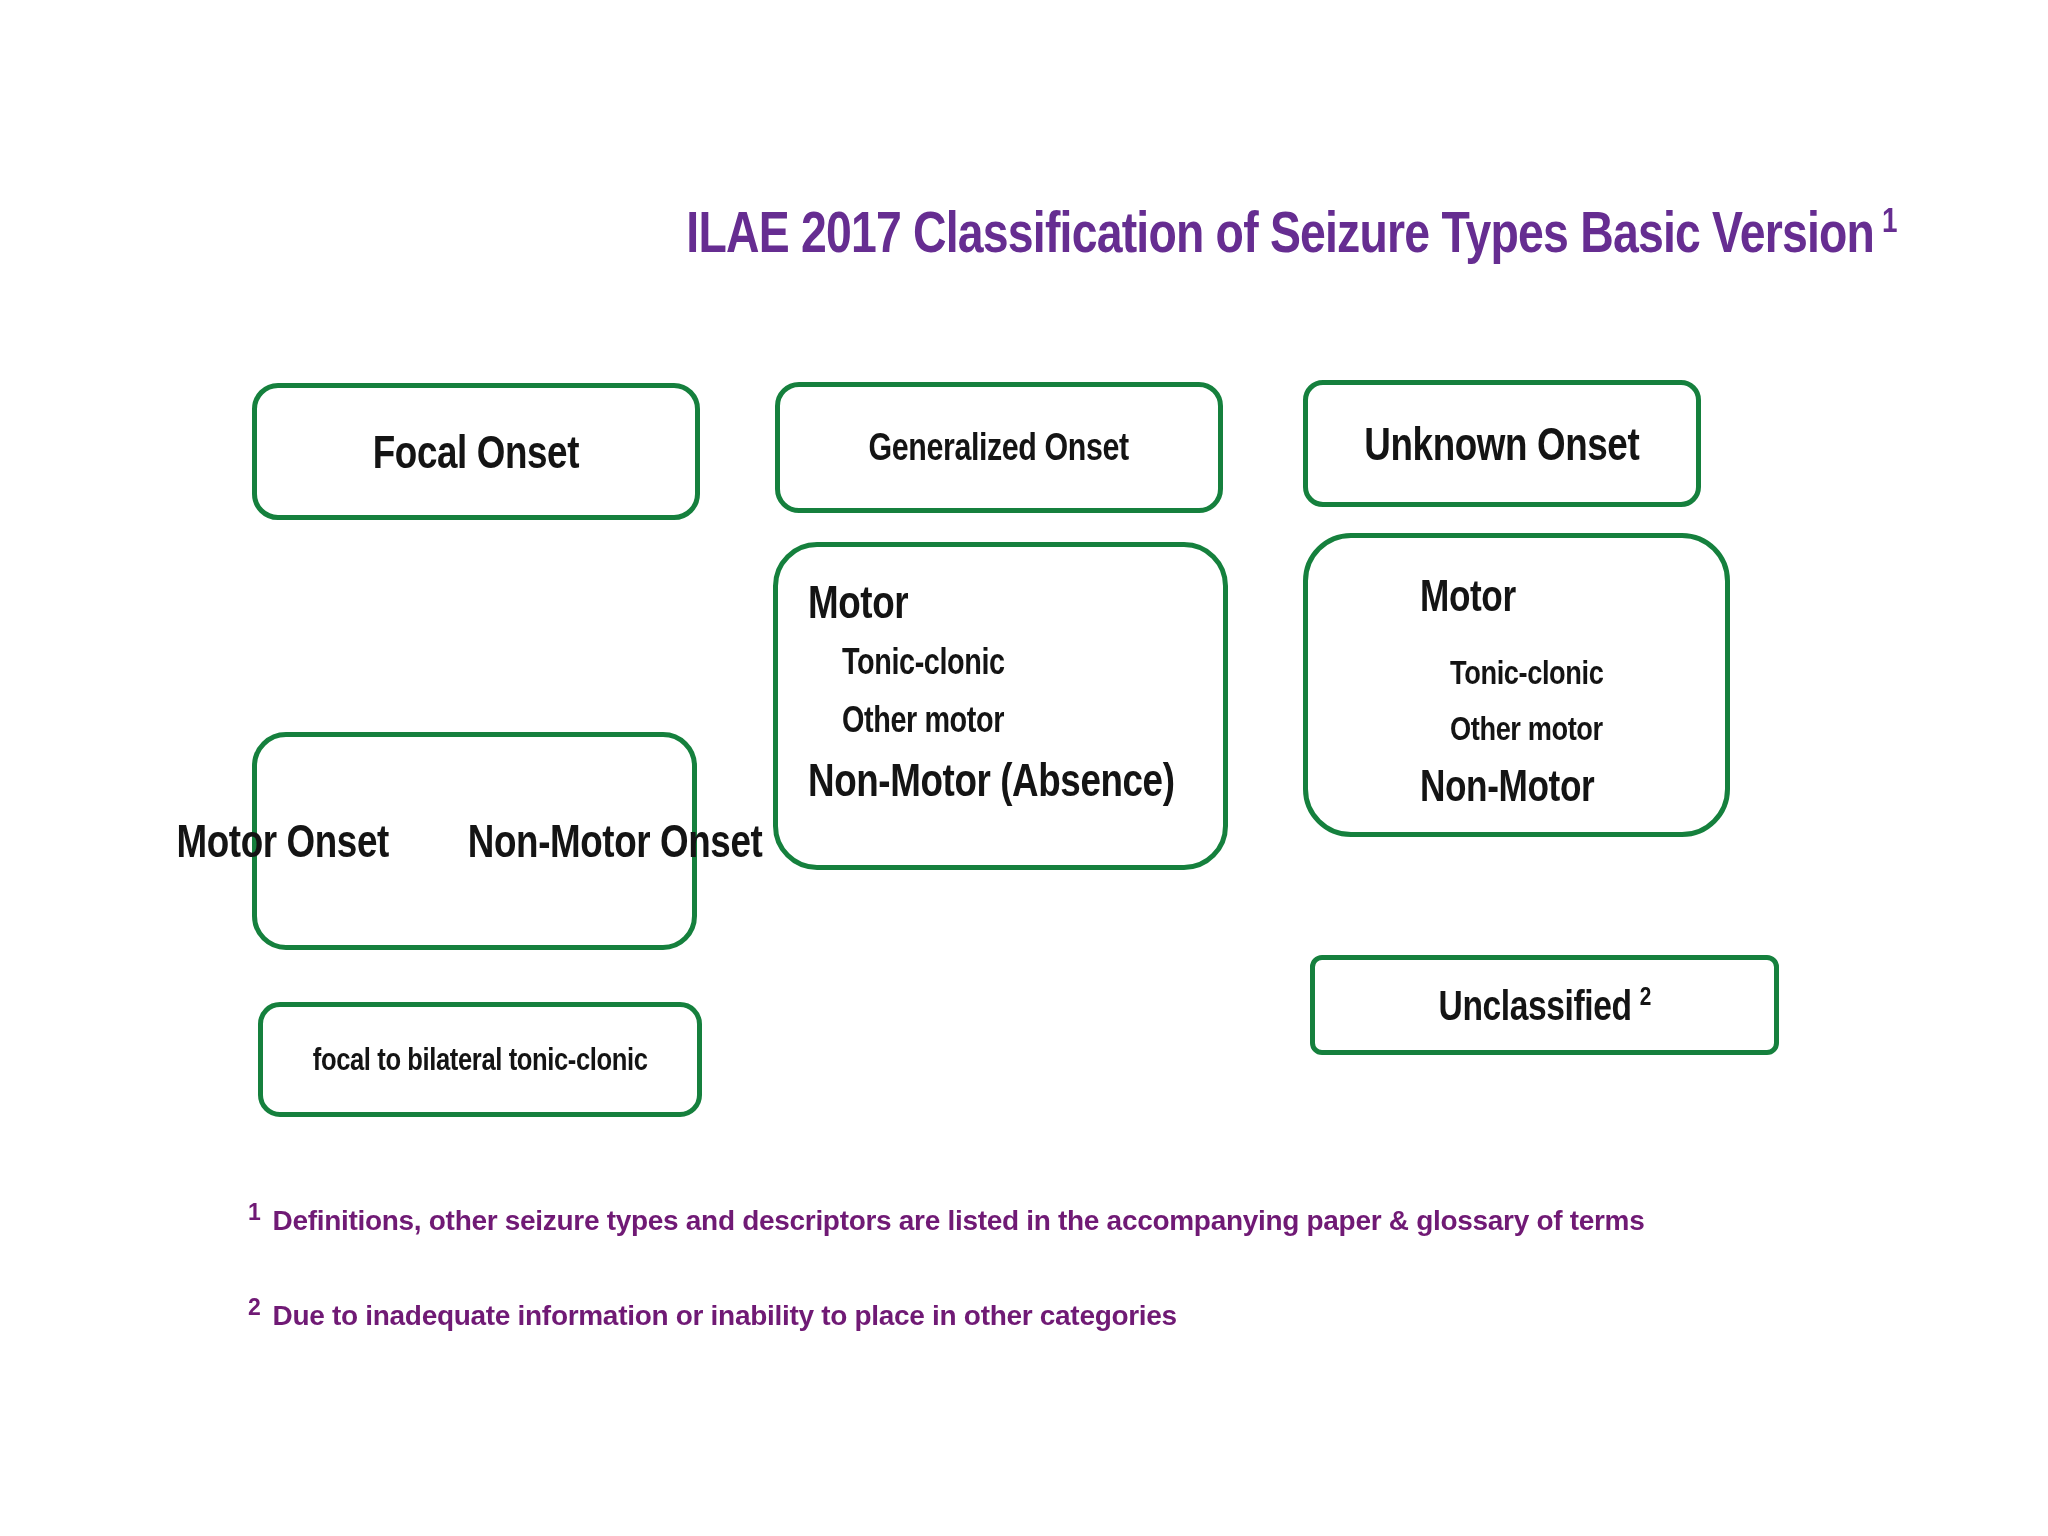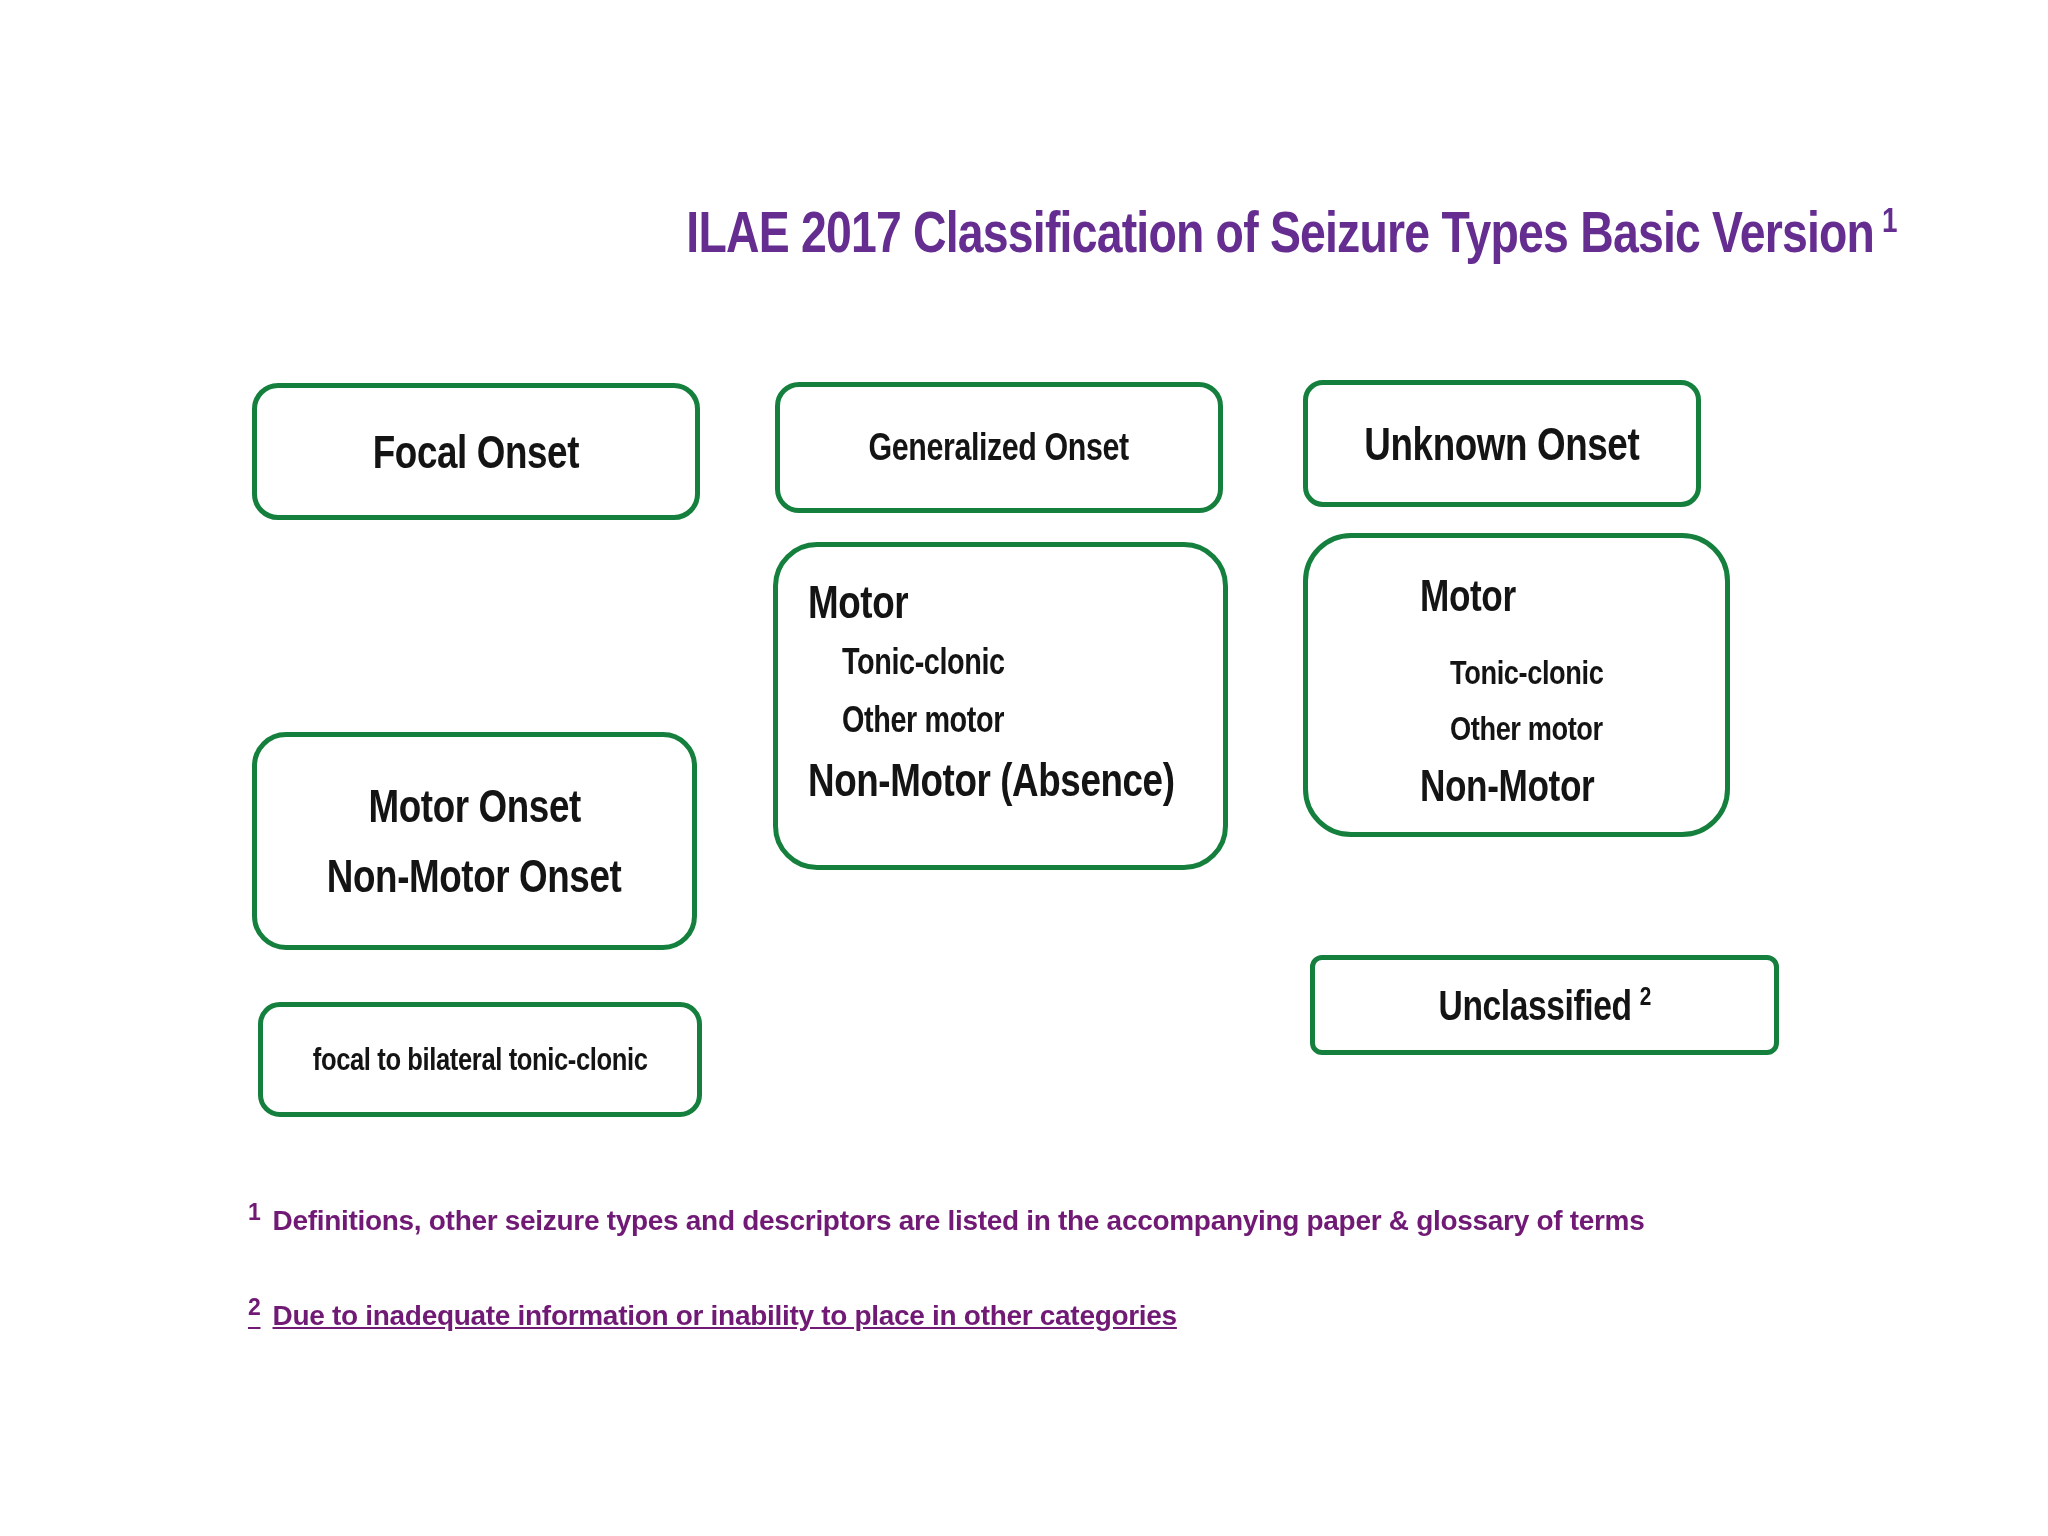--- a/index.html
+++ b/index.html
@@ -28,42 +28,42 @@
   .focal-header   { left:252px; top:383px; width:448px; height:137px; border-radius:26px; font-size:46px; }
   .gen-header     { left:775px; top:382px; width:448px; height:131px; border-radius:24px; font-size:38px; }
   .unk-header     { left:1303px; top:380px; width:398px; height:127px; border-radius:20px; font-size:46px; }
 
   .aware-box      { left:254px; top:545px; width:452px; height:165px; border-radius:30px; display:flex; }
   .aware-cell     { width:201px; border-right:4px solid #0f0f0f; display:flex; align-items:center; justify-content:center; font-size:40px; }
   .impaired-cell  { flex:1; display:flex; align-items:center; padding-left:28px; font-size:38px; }
   .impaired-text  { display:inline-block; transform:scaleX(0.85); transform-origin:left center; line-height:1.35; letter-spacing:-0.5px; }
 
   .motor-onset-box{ left:252px; top:732px; width:445px; height:218px; border-radius:34px;
-                    display:flex; flex-direction:column; align-items:center; justify-content:center; gap:16px; font-size:46px; }
+                    display:flex; flex-direction:row; align-items:center; justify-content:center; gap:16px; font-size:46px; }
 
   .bilateral-box  { left:258px; top:1002px; width:444px; height:115px; border-radius:22px; font-size:32px; }
 
   .gen-motor      { left:773px; top:542px; width:455px; height:328px; border-radius:44px;
                     padding:24px 10px 0 30px; }
   .gen-motor .g-head { font-size:46px; line-height:62px; }
   .gen-motor .g-item { font-size:36px; line-height:58px; padding-left:34px; }
 
   .unk-motor      { left:1303px; top:533px; width:427px; height:304px; border-radius:48px;
                     padding:28px 10px 0 112px; }
   .unk-motor .g-head { font-size:44px; line-height:60px; }
   .unk-motor .g-item { font-size:34px; line-height:56px; padding-left:30px; }
   .unk-motor .first-item { margin-top:18px; }
 
   .unclassified-box { left:1310px; top:955px; width:469px; height:100px; border-radius:12px; font-size:42px; }
   .unclassified-box sup { font-size:0.62em; vertical-align:super; margin-left:10px; }
 
   .footnote { position:absolute; left:248px; font-size:28px; line-height:40px; color:#701a75; letter-spacing:-0.3px; }
   .footnote sup { font-size:23px; vertical-align:super; margin-right:12px; }
   .fn1 { top:1192px; width:1500px; }
-  .fn2 { top:1287px; width:1500px;text-decoration:underline; }
+  .fn2 { top:1287px; width:1500px; }
 </style>
 </head>
 <body>
 
 <div class="slide">
 
   <div class="title-wrap">
     <div class="title-inner">
       <span>ILAE 2017 Classification of Seizure Types Basic Version</span><sup>1</sup>
     </div>

